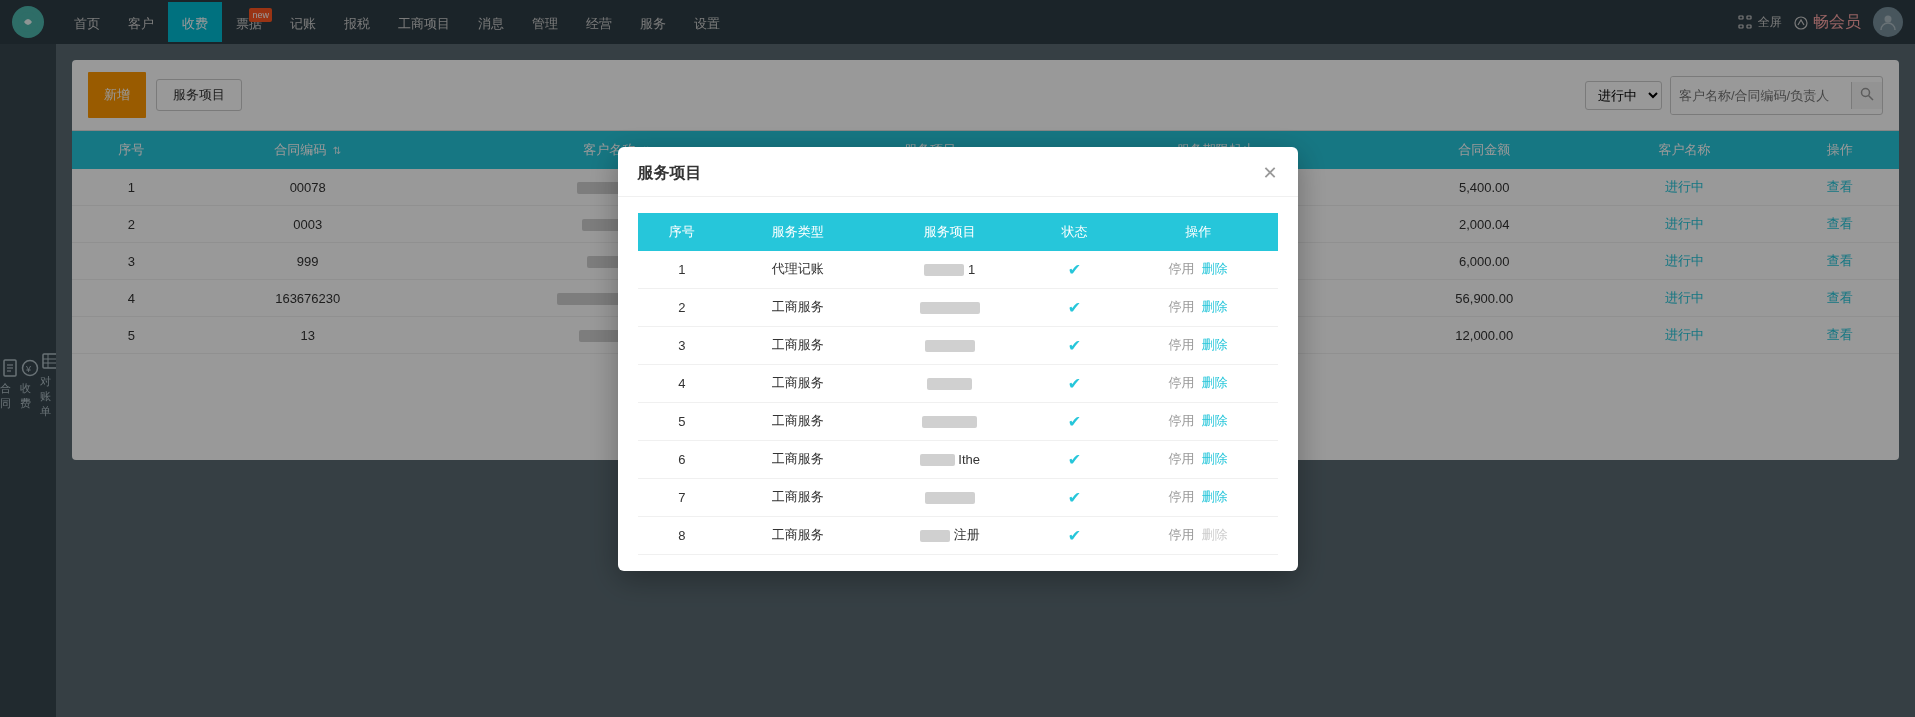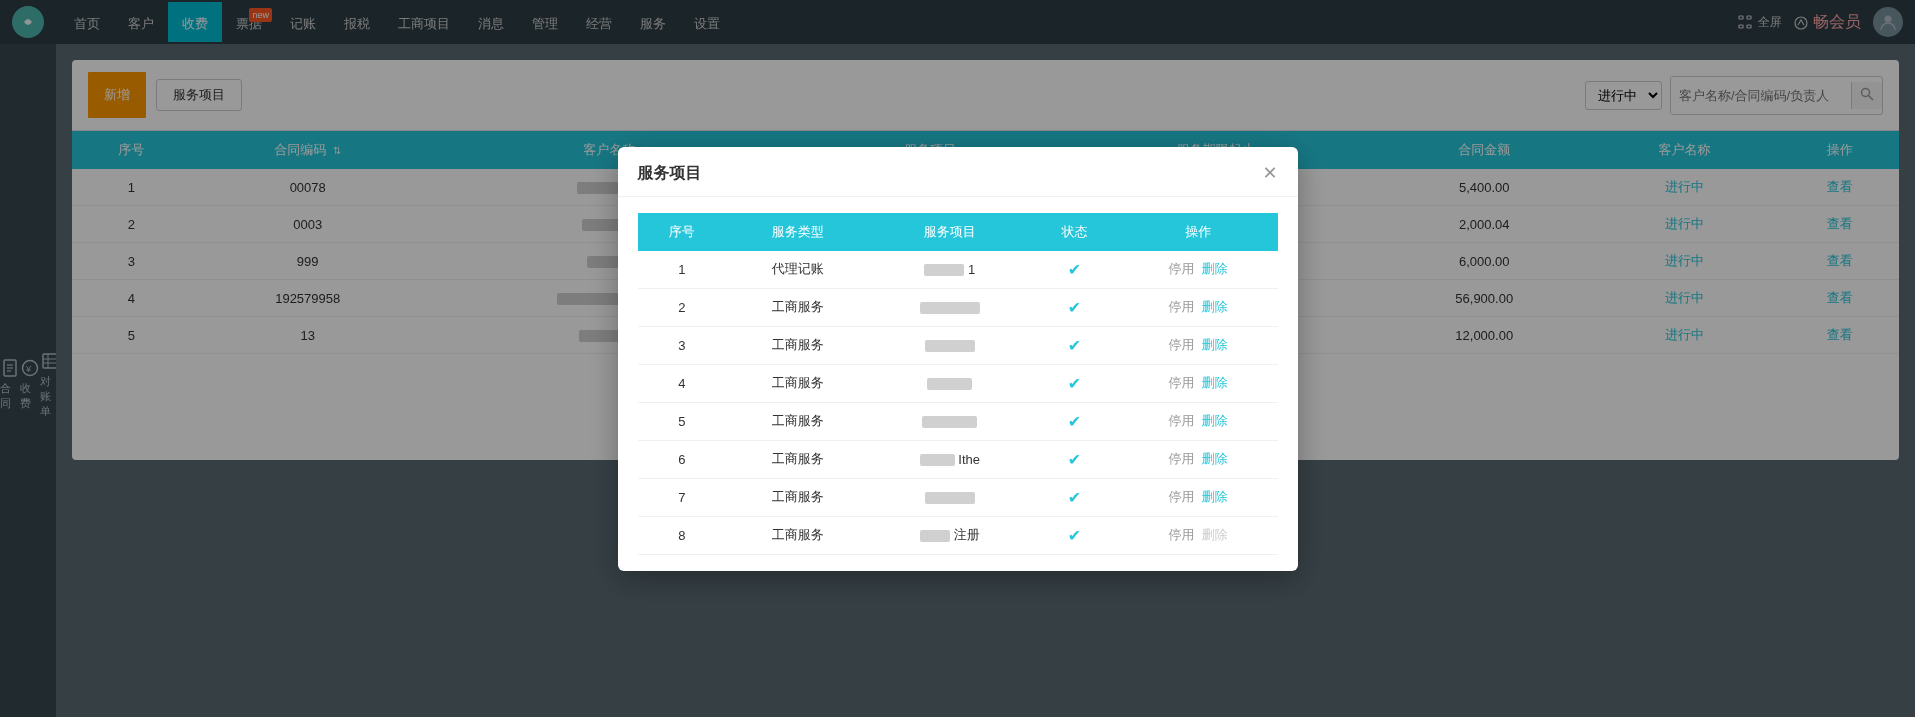--- a/index.html
+++ b/index.html
@@ -306,21 +306,21 @@
             <td>999</td>
             <td><span class="blurred-text" style="width:60px"></span></td>
             <td>小规模记账</td>
             <td>202305-202404</td>
             <td>6,000.00</td>
             <td><span class="status-active">进行中</span></td>
             <td><a class="action-link">查看</a></td>
           </tr>
           <tr>
             <td>4</td>
-            <td>192579958</td>
+            <td>163676230</td>
             <td><span class="blurred-text" style="width:120px"></span></td>
             <td>一般纳税人...</td>
             <td>201807-202403</td>
             <td>56,900.00</td>
             <td><span class="status-active">进行中</span></td>
             <td><a class="action-link">查看</a></td>
           </tr>
           <tr>
             <td>5</td>
             <td>13</td>

